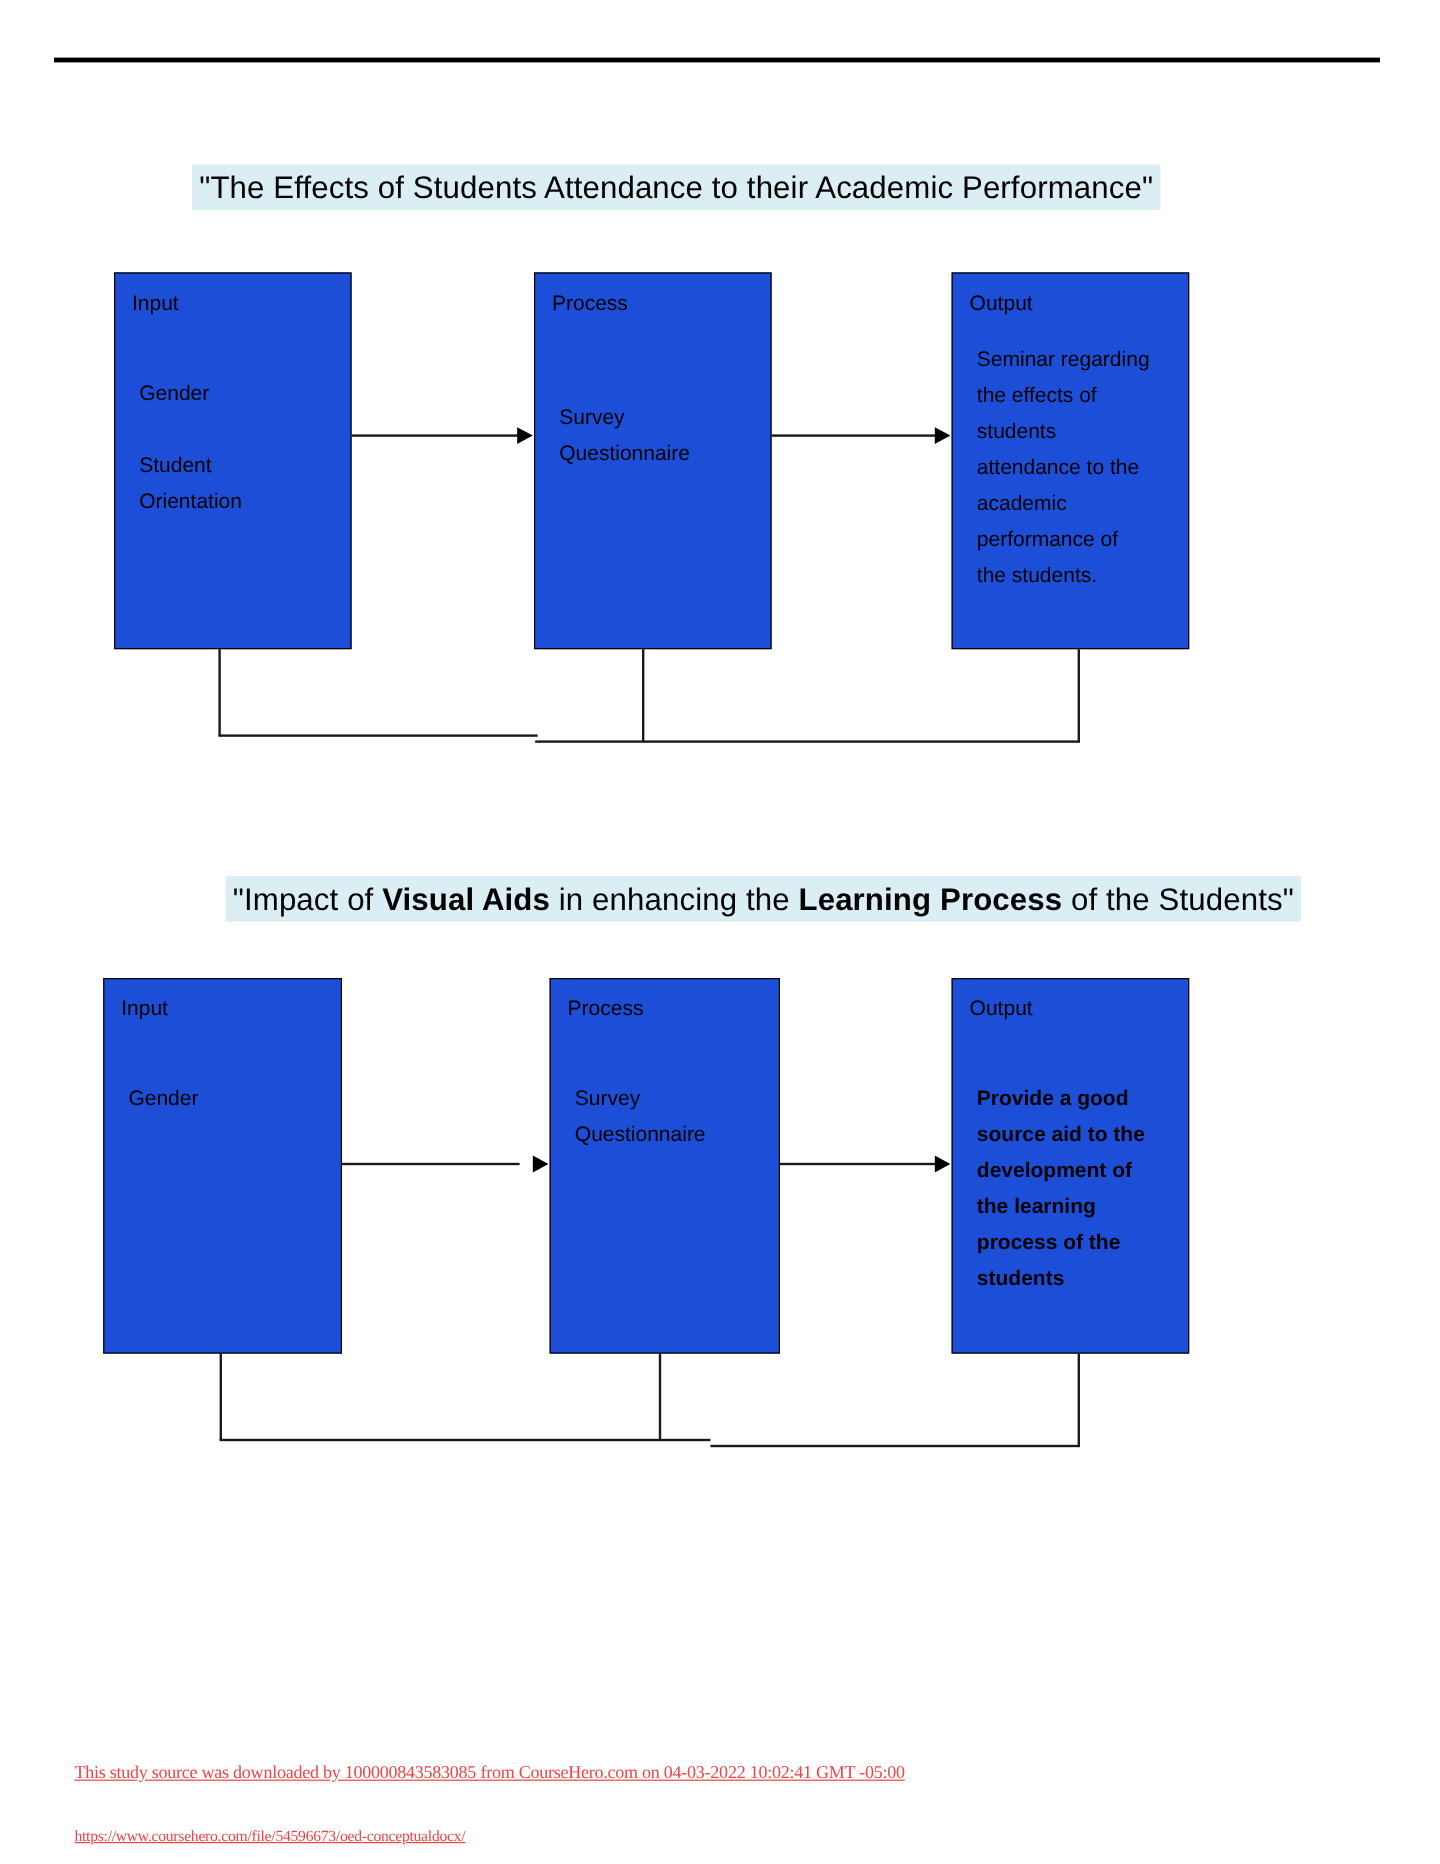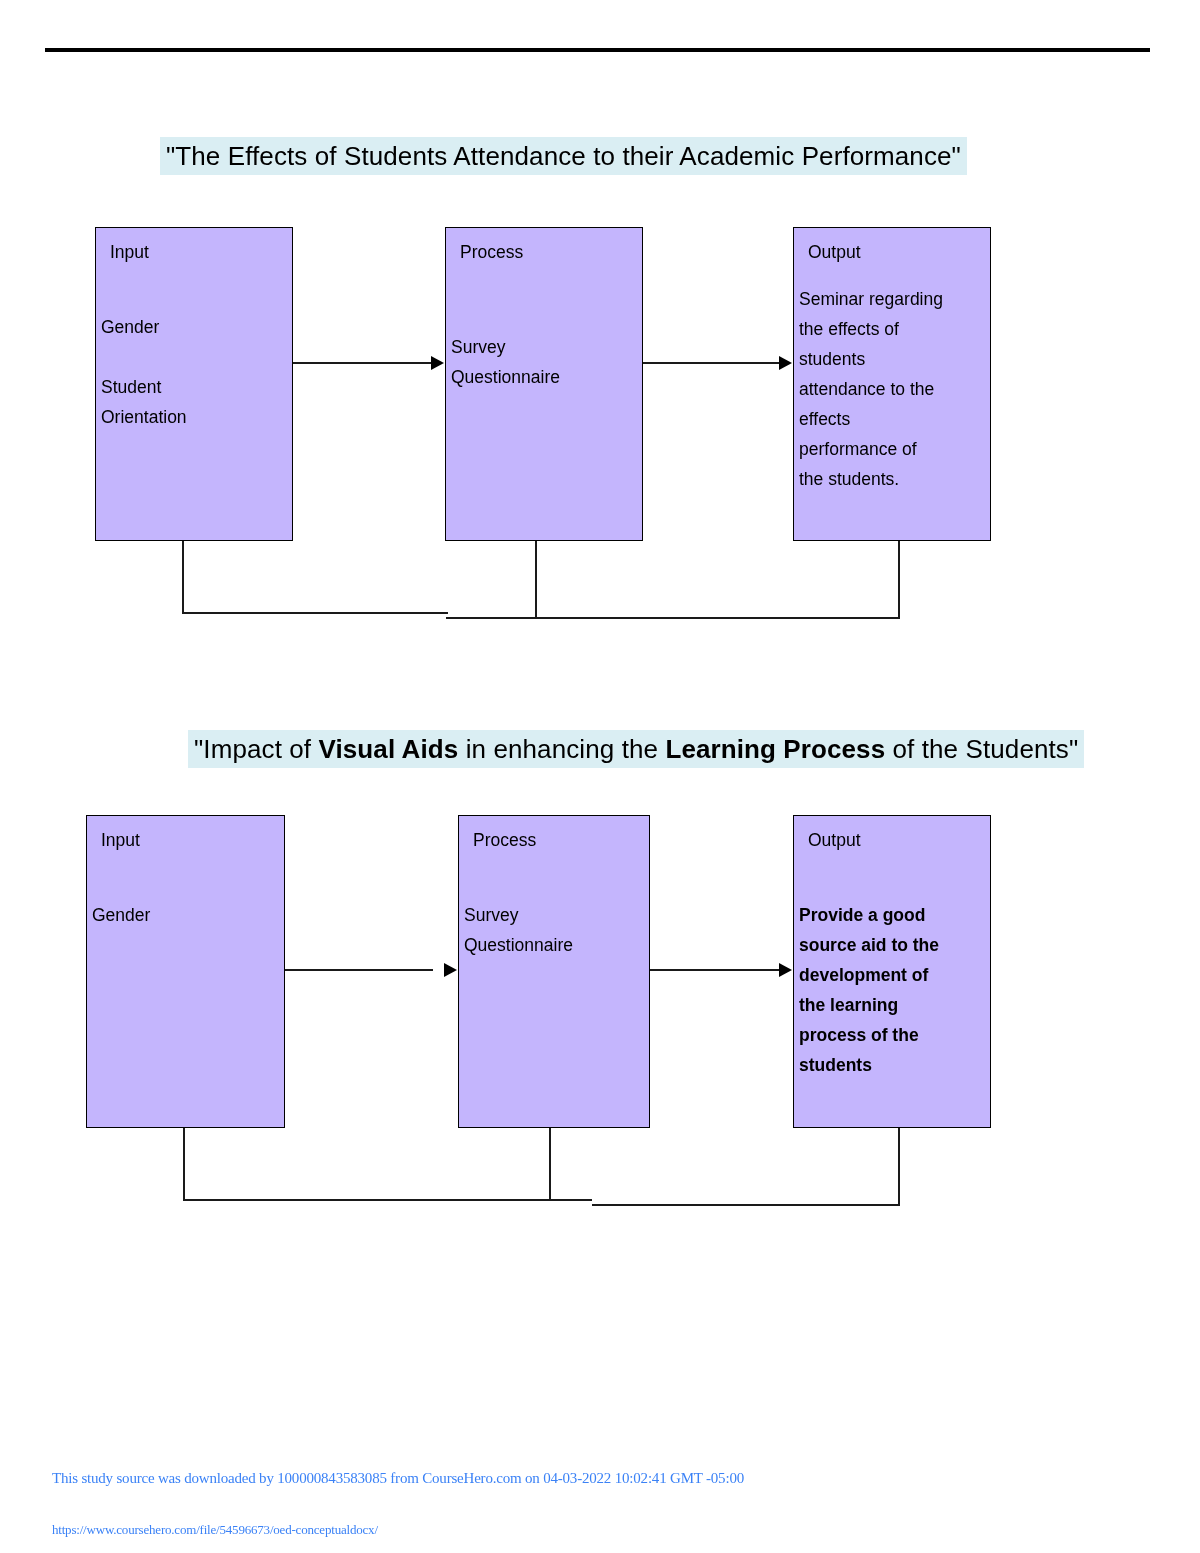--- a/index.html
+++ b/index.html
@@ -43,33 +43,33 @@
   }
   .title b { font-weight: bold; text-align: right; }
   #title-1 { left: 160px; top: 137px; }
   #title-2 { left: 188px; top: 730px; }
 
   
   .box {
     position: absolute;
     border: 1.6px solid #000000;
     box-sizing: border-box;
-    background: #c4b5fd;
+    background: #1d4ed8;
   }
   .box-head {
     position: absolute;
     left: 14px;
     top: 12px;
     font-size: 17.5px;
     line-height: 24px;
     white-space: nowrap;
   }
   .box-body {
     position: absolute;
-    left: 5px;
+    left: 20px;
     font-size: 17.5px;
     line-height: 30px;
     width: calc(100% - 22px);
   }
   .box-body .ln { display: block; white-space: nowrap; }
 
   
   .hline {
     position: absolute;
     height: 1.6px;
@@ -85,24 +85,25 @@
     width: 0;
     height: 0;
     border-top: 7px solid transparent;
     border-bottom: 7px solid transparent;
     border-left: 13px solid #000000;
   }
 
   
   .footer-line {
     position: absolute;
-    left: 52px;
+    left: 62px;
     font-family: "Liberation Serif", serif;
-    color: #3b82f6;
+    color: #ef4444;
     white-space: nowrap;
+    text-decoration: underline;
   }
   #footer-download { top: 1470px; font-size: 15px; letter-spacing: -0.2px; }
   #footer-url { top: 1522px; font-size: 13px; letter-spacing: -0.2px; text-align: center; }
 </style>
 </head>
 <body>
 
 <div class="page">
 
   <div class="top-rule"></div>
@@ -127,21 +128,21 @@
       </div>
   </div>
 
   <div class="box" style="left:793px; top:227px; width:198px; height:314px;">
     <div class="box-head">Output</div>
     <div class="box-body" style="top:56px;">
         <span class="ln">Seminar regarding</span>
         <span class="ln">the effects of</span>
         <span class="ln">students</span>
         <span class="ln">attendance to the</span>
-        <span class="ln">effects</span>
+        <span class="ln">academic</span>
         <span class="ln">performance of</span>
         <span class="ln">the students.</span>
       </div>
   </div>
 
   <div class="hline" style="left:293px; top:362px; width:140px;"></div>
   <div class="arrow-head" style="left:431px; top:356px;"></div>
 
   <div class="hline" style="left:643px; top:362px; width:138px;"></div>
   <div class="arrow-head" style="left:779px; top:356px;"></div>

